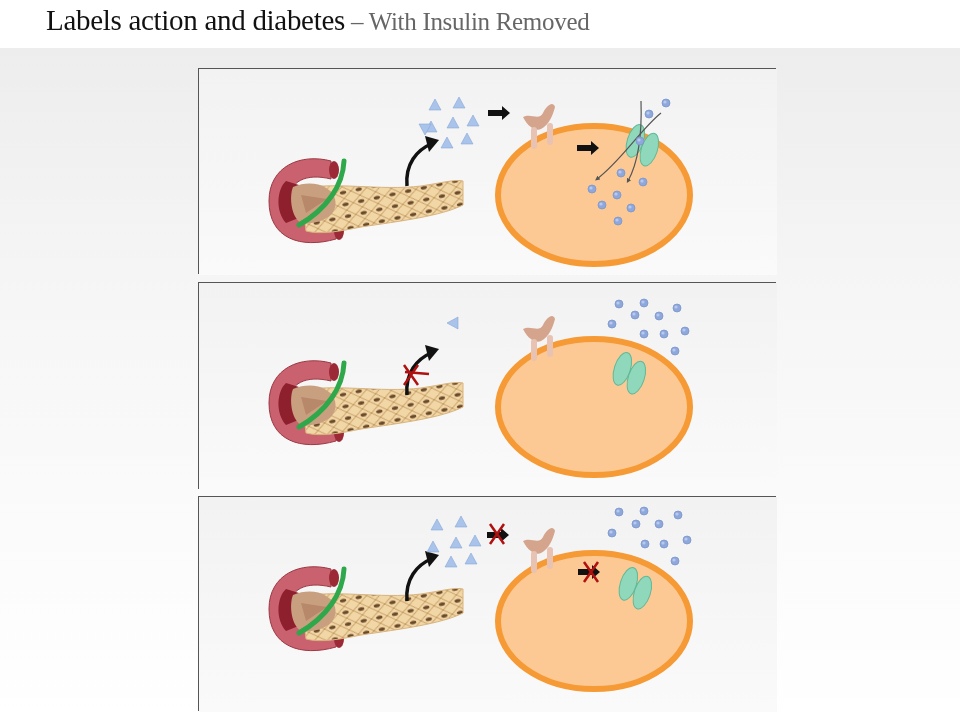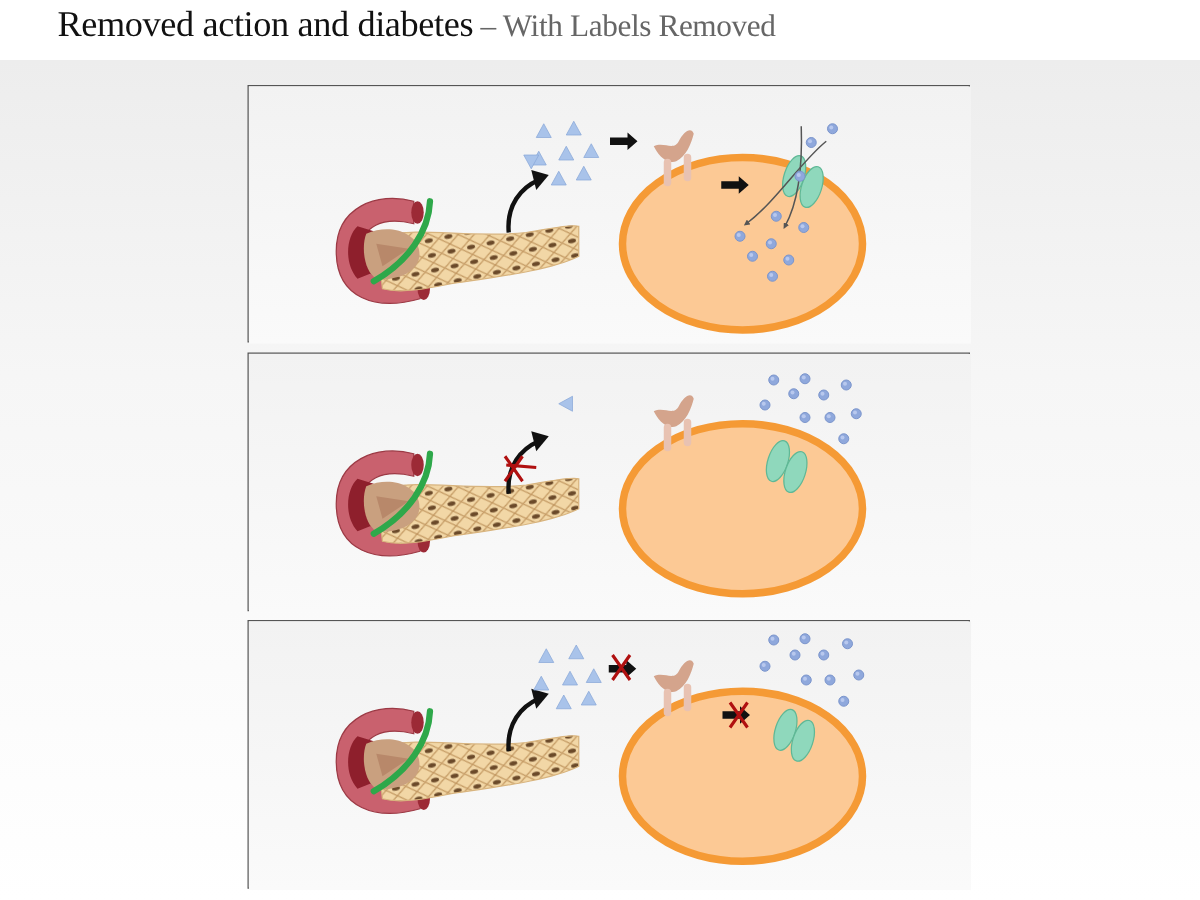--- a/index.html
+++ b/index.html
@@ -8,21 +8,21 @@
        font-family:"Liberation Serif","DejaVu Serif",serif;}
   .title{position:absolute;left:46px;top:4px;font-size:29px;color:#111;white-space:nowrap;letter-spacing:-0.3px;}
   .title .sub{color:#666;font-size:25px;}
   .panel{position:absolute;left:198px;width:578px;border:1.5px solid #555;box-sizing:border-box;}
   .panel svg{position:absolute;left:0;top:0;}
 </style>
 </head>
 <body>
 
 <div class="title">
-  <span>Removed action and diabetes</span><span class="sub"> – </span><span class="sub">With Labels Removed</span>
+  <span>Labels action and diabetes</span><span class="sub"> – </span><span class="sub">With Insulin Removed</span>
 </div>
 
 <svg width="0" height="0" style="position:absolute">
   <defs>
     <linearGradient id="pbg" x1="0" y1="0" x2="0" y2="1">
       <stop offset="0" stop-color="#f2f2f2"></stop>
         <stop offset="1" stop-color="#fafafa"></stop>
     </linearGradient>
     <pattern id="hex" width="16" height="12" patternUnits="userSpaceOnUse" patternTransform="rotate(-12)">
       <rect width="16" height="12" fill="#f2d7a6"></rect>

